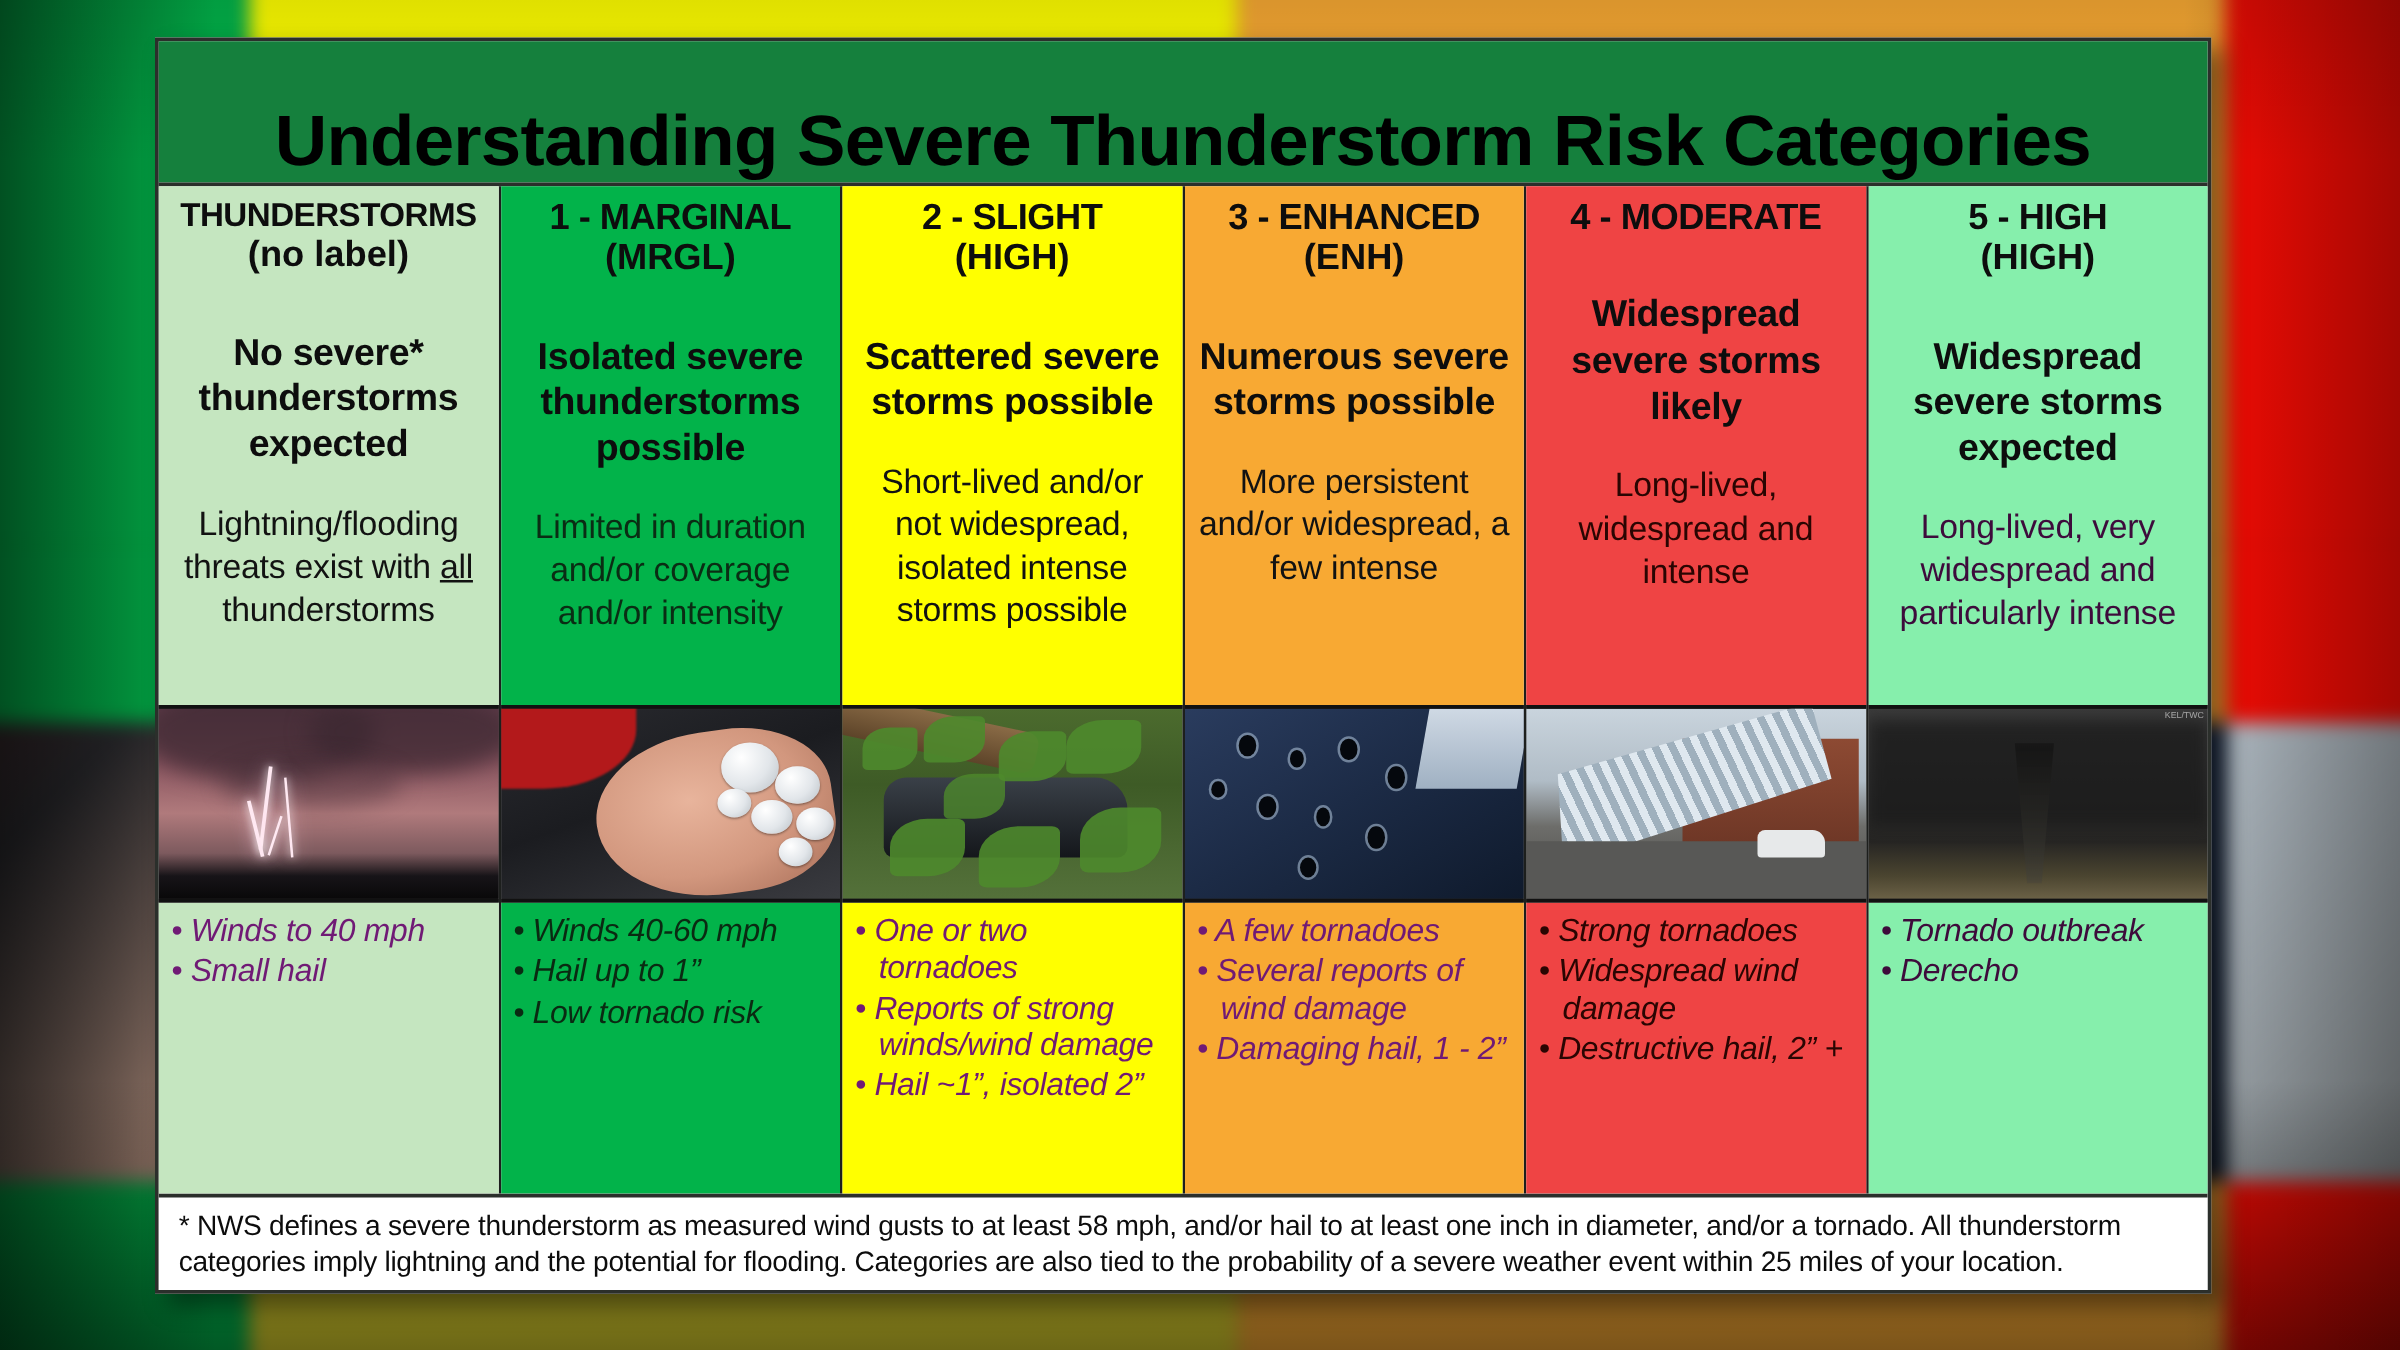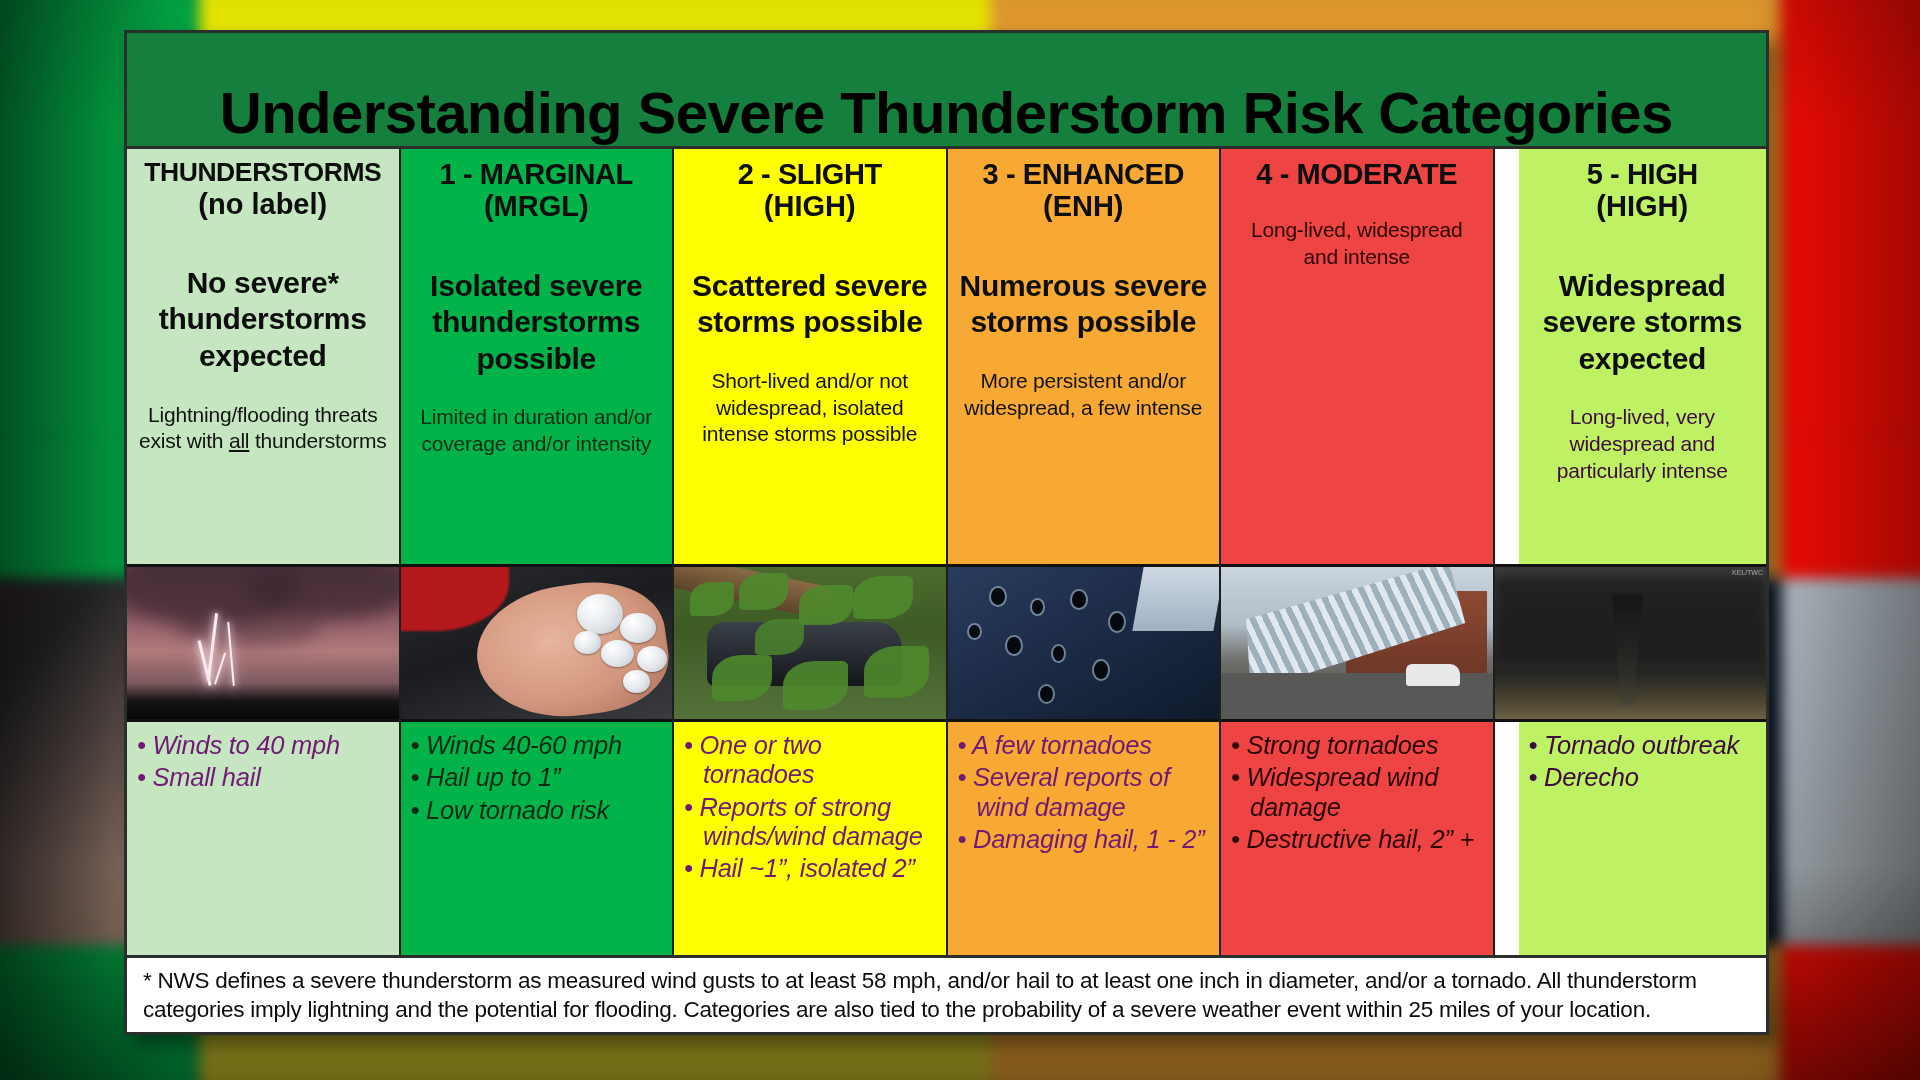--- a/index.html
+++ b/index.html
@@ -123,21 +123,21 @@
   .summary {
     margin-top: 44px;
     font-size: 30px;
     font-weight: bold;
     color: #0d0d0d;
     line-height: 1.22;
     letter-spacing: -0.3px;
   }
   .detail {
     margin-top: 27px;
-    font-size: 21px;
+    font-size: 27px;
     font-weight: normal;
     color: #121212;
     line-height: 1.28;
     letter-spacing: -0.2px;
   }
   .detail u { text-decoration: underline; }
 
   
   .photo-cell {
     flex: 0 0 158px;
@@ -281,21 +281,21 @@
     color: #0c0c0c;
     letter-spacing: -0.25px;
   }
 
   
   .c0 .desc-cell, .c0 .bullets-cell { background: #c5e6c0; }
   .c1 .desc-cell, .c1 .bullets-cell { background: #02b34a; }
   .c2 .desc-cell, .c2 .bullets-cell { background: #ffff00; }
   .c3 .desc-cell, .c3 .bullets-cell { background: #f8a933; }
   .c4 .desc-cell, .c4 .bullets-cell { background: #ef4444; }
-  .c5 .desc-cell, .c5 .bullets-cell { background: #bef264; margin-left: 24px; }
+  .c5 .desc-cell, .c5 .bullets-cell { background: #86efac; }
 
   .c4 .detail, .c4 .bullets-cell li { color: #2a0502; }
   .c5 .detail, .c5 .bullets-cell li { color: #3d0b3b; }
   .c1 .detail { color: #0a2d14; }
   .c1 .bullets-cell li { color: #0a2a12; }
 </style>
 </head>
 <body>
 
 <div id="bg-layer">
@@ -454,20 +454,21 @@
           <li>A few tornadoes</li>
           <li>Several reports of wind damage</li>
           <li>Damaging hail, 1 - 2”</li>
         </ul>
       </div>
     </div>
 
     <div class="col c4">
       <div class="desc-cell">
         <div class="cat-head">4 - MODERATE</div>
+        <div class="summary">Widespread severe storms likely</div>
         <div class="detail">Long-lived, widespread and intense</div>
       </div>
       <div class="photo-cell">
         <div class="photo-inner ph-roof">
           <div class="brick"></div>
           <div class="metal"></div>
           <div class="lot"></div>
           <div class="carw"></div>
         </div>
       </div>

